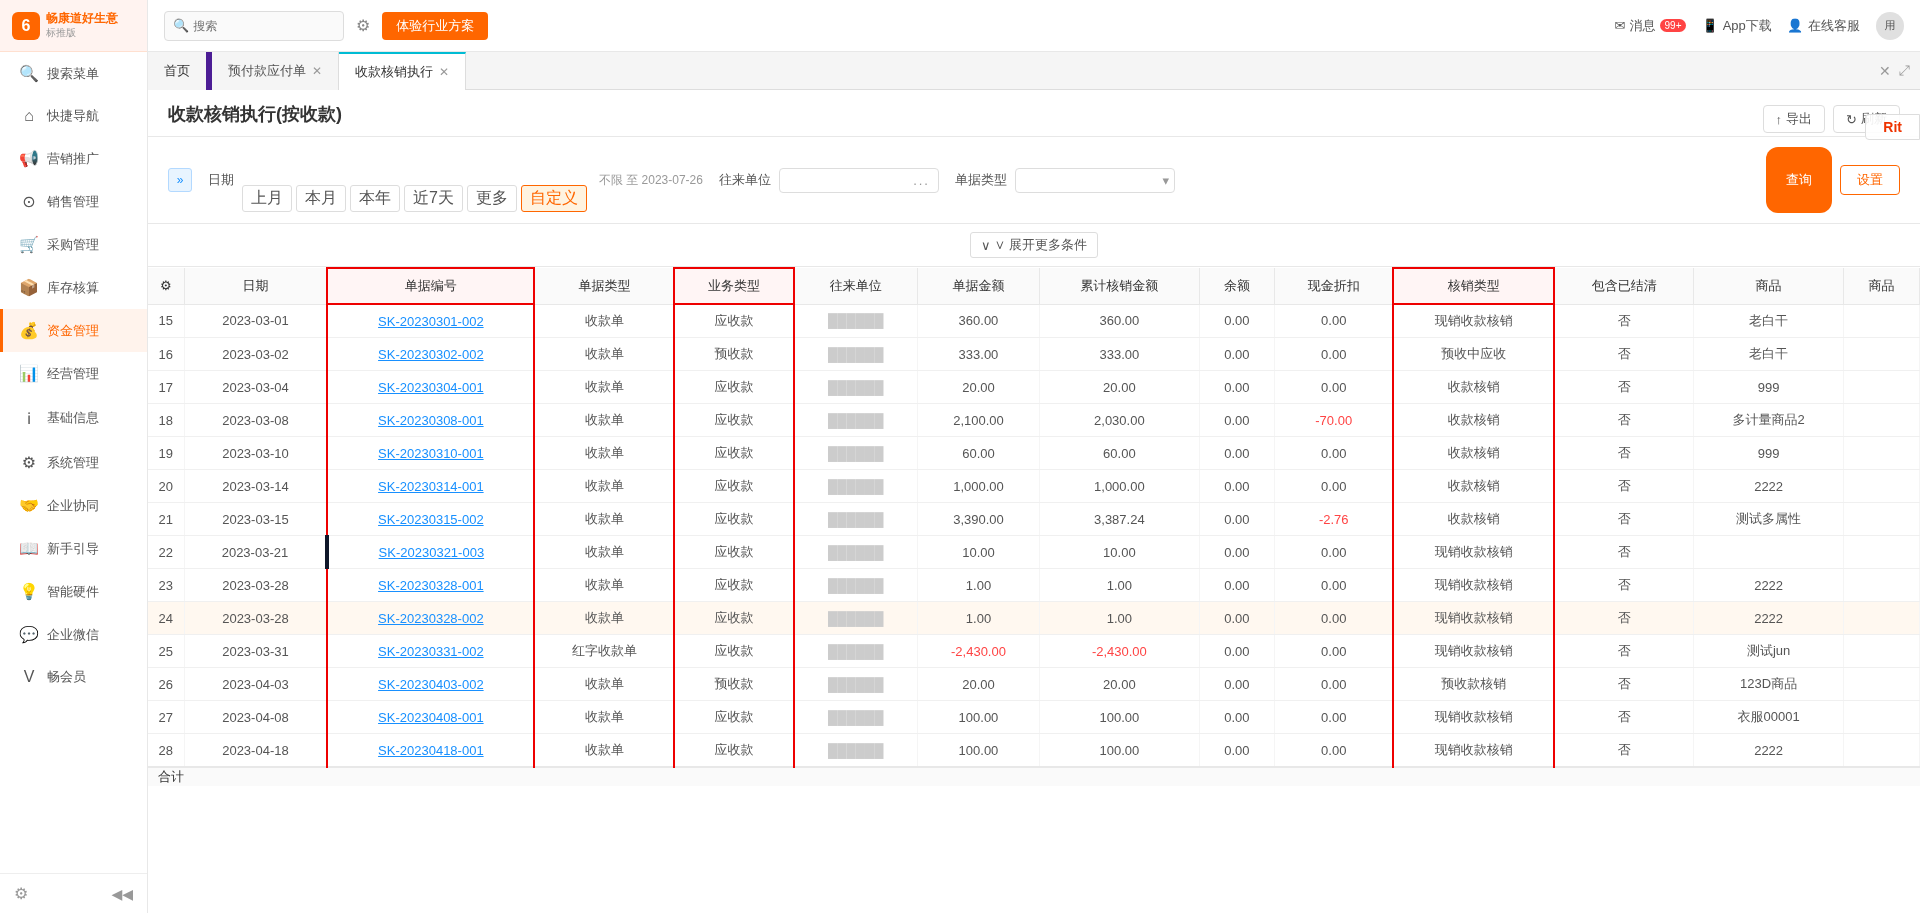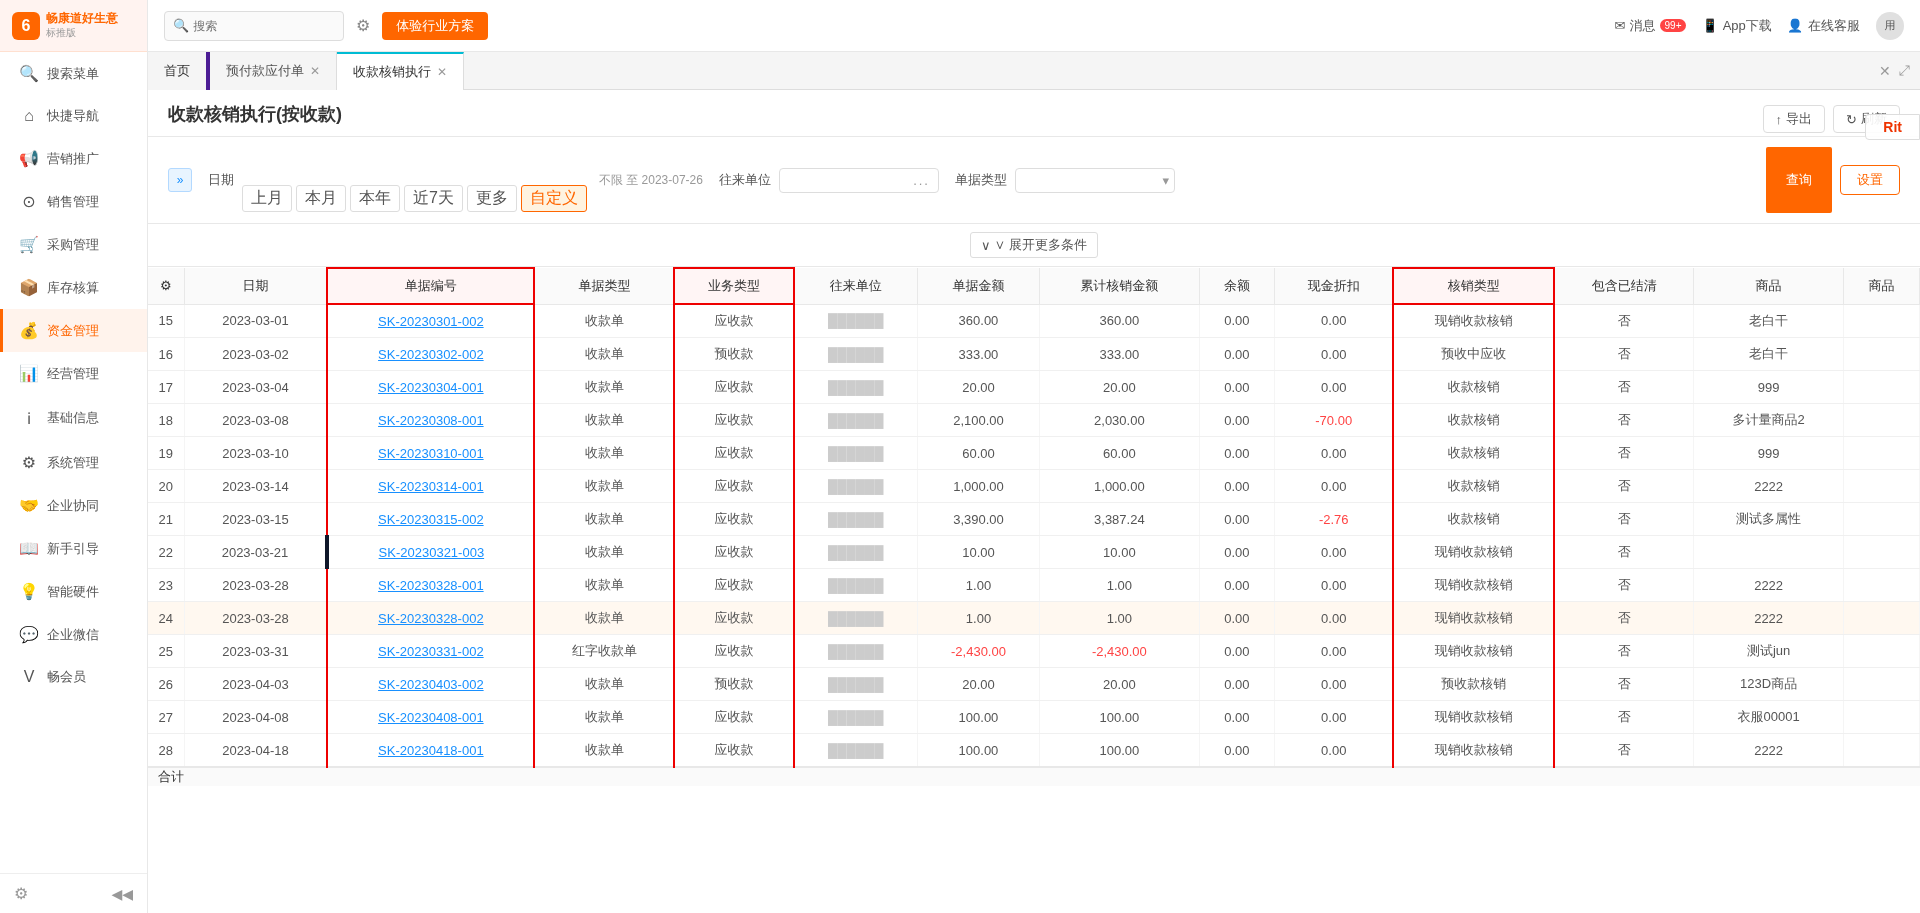--- a/index.html
+++ b/index.html
@@ -94,21 +94,21 @@
     .tab {
       display: flex; align-items: center;
       padding: 0 16px; height: 38px;
       cursor: pointer; color: #555; font-size: 13px;
       border-right: 1px solid #ddd;
       background: #f5f5f5;
       gap: 6px;
     }
     .tab.active { background: #fff; color: #333; border-top: 2px solid #00bcd4; }
     .tab .tab-close { color: #999; font-size: 12px; }
-    .tab-first { color: #333; font-weight: normal; border-right: 4px solid #4c1d95; }
+    .tab-first { color: #333; font-weight: normal; border-right: 6px solid #4c1d95; }
     .tabbar-right { margin-left: auto; display: flex; align-items: center; gap: 8px; padding-right: 10px; }
 
     
     .page-content { flex: 1; overflow: hidden; display: flex; flex-direction: column; background: #737373; }
     .page-header {
       background: #fff; padding: 12px 20px 0;
       border-bottom: 1px solid #e8e8e8;
       flex-shrink: 0;
     }
     .page-title { font-size: 18px; font-weight: bold; color: #333; margin-bottom: 10px; }
@@ -154,21 +154,21 @@
       content: '▾'; position: absolute; right: 6px; top: 50%; transform: translateY(-50%);
       color: #999; pointer-events: none;
     }
     .filter-dots { color: #999; letter-spacing: 2px; }
     .expand-more-btn {
       border: 1px solid #ddd; border-radius: 3px; padding: 3px 10px;
       background: #fff; color: #555; cursor: pointer; font-size: 12px;
       display: flex; align-items: center; gap: 4px; margin: 4px auto;
     }
     .btn-query {
-      background: #f60; color: #fff; border: none; border-radius: 2px;
+      background: #f60; color: #fff; border: none; border-radius: 12px;
       padding: 24px 20px; cursor: pointer; font-size: 13px;
     }
     .btn-settings {
       border: 1px solid #f60; color: #f60; background: #fff;
       border-radius: 4px; padding: 5px 16px; cursor: pointer; font-size: 13px;
     }
     .filter-right { margin-left: auto; display: flex; gap: 8px; align-items: center; }
 
     
     .expand-row {

